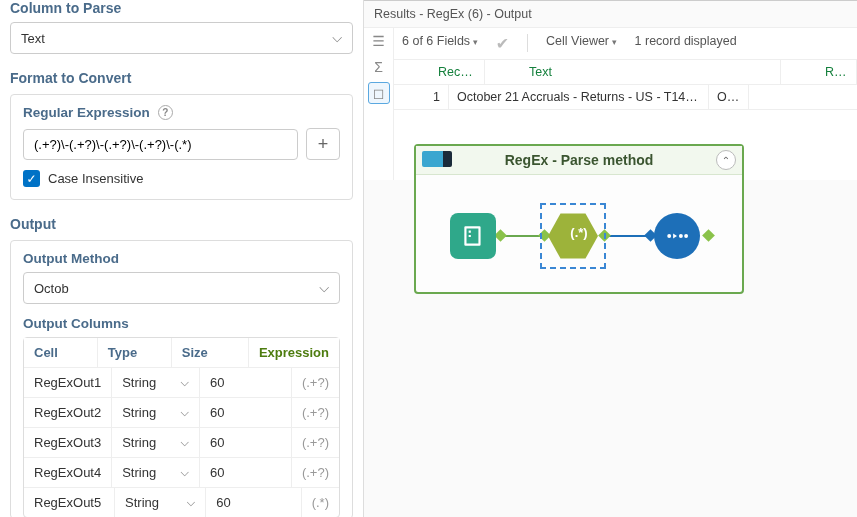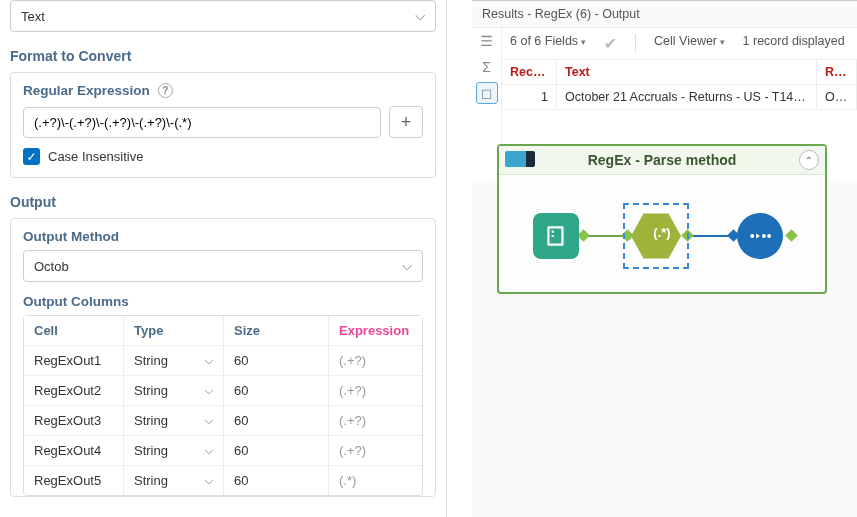--- a/index.html
+++ b/index.html
@@ -248,33 +248,34 @@
     padding: 5px 8px;
     border-right: 1px solid #eee;
     font-size: 12.5px;
     white-space: nowrap;
     overflow: hidden;
     text-overflow: ellipsis;
   }
   .g-record { width: 55px; text-align: right; }
   .g-text { width: 260px; }
   .g-regex { width: 40px; }
-  .grid-header .gcell { font-weight: 700; color: #b91c1c; }
+  .grid-header .gcell { font-weight: 400; color: #15803d; margin-left: 36px; }
   .toolbar-text { color: #555; font-size: 12.5px; }
   .drop-arrow { font-size: 9px; color: #777; margin-left: 3px; }
   .check-icon { color: #bbb; font-size: 16px; }
   .sep { width: 1px; height: 18px; background: #ddd; }
   .book-svg { width: 26px; height: 26px; }
   .dots-svg { width: 26px; height: 14px; }
 </style>
 </head>
 <body>
 
 <div class="left-panel">
   <div class="top-cut">
+    <div class="section-label">Column to Parse</div>
     <div class="select-box">
       <span>Text</span>
       <span class="chev">⌵</span>
     </div>
   </div>
 
   <div class="section-label" style="margin-top:16px">Format to Convert</div>
   <div class="field-group">
     <div class="inline-label">
       <span>Regular Expression</span>
@@ -301,21 +302,21 @@
     </div>
 
     <div class="inline-label" style="margin-top:12px; margin-bottom:4px;">
       <span>Output Columns</span>
     </div>
     <div class="table">
       <div class="table-row table-header">
         <div class="cell c-name">Cell</div>
         <div class="cell c-type">Type</div>
         <div class="cell c-size">Size</div>
-        <div class="cell c-expr" style="color:#ec4899">Expression</div>
+        <div class="cell c-expr" style="color:#4d7c0f">Expression</div>
       </div>
       <div class="table-row">
         <div class="cell c-name">RegExOut1</div>
         <div class="cell c-type">
             <span>String</span>
             <span class="chev">⌵</span>
           </div>
         <div class="cell c-size">60</div>
         <div class="cell c-expr">(.+?)</div>
       </div>

